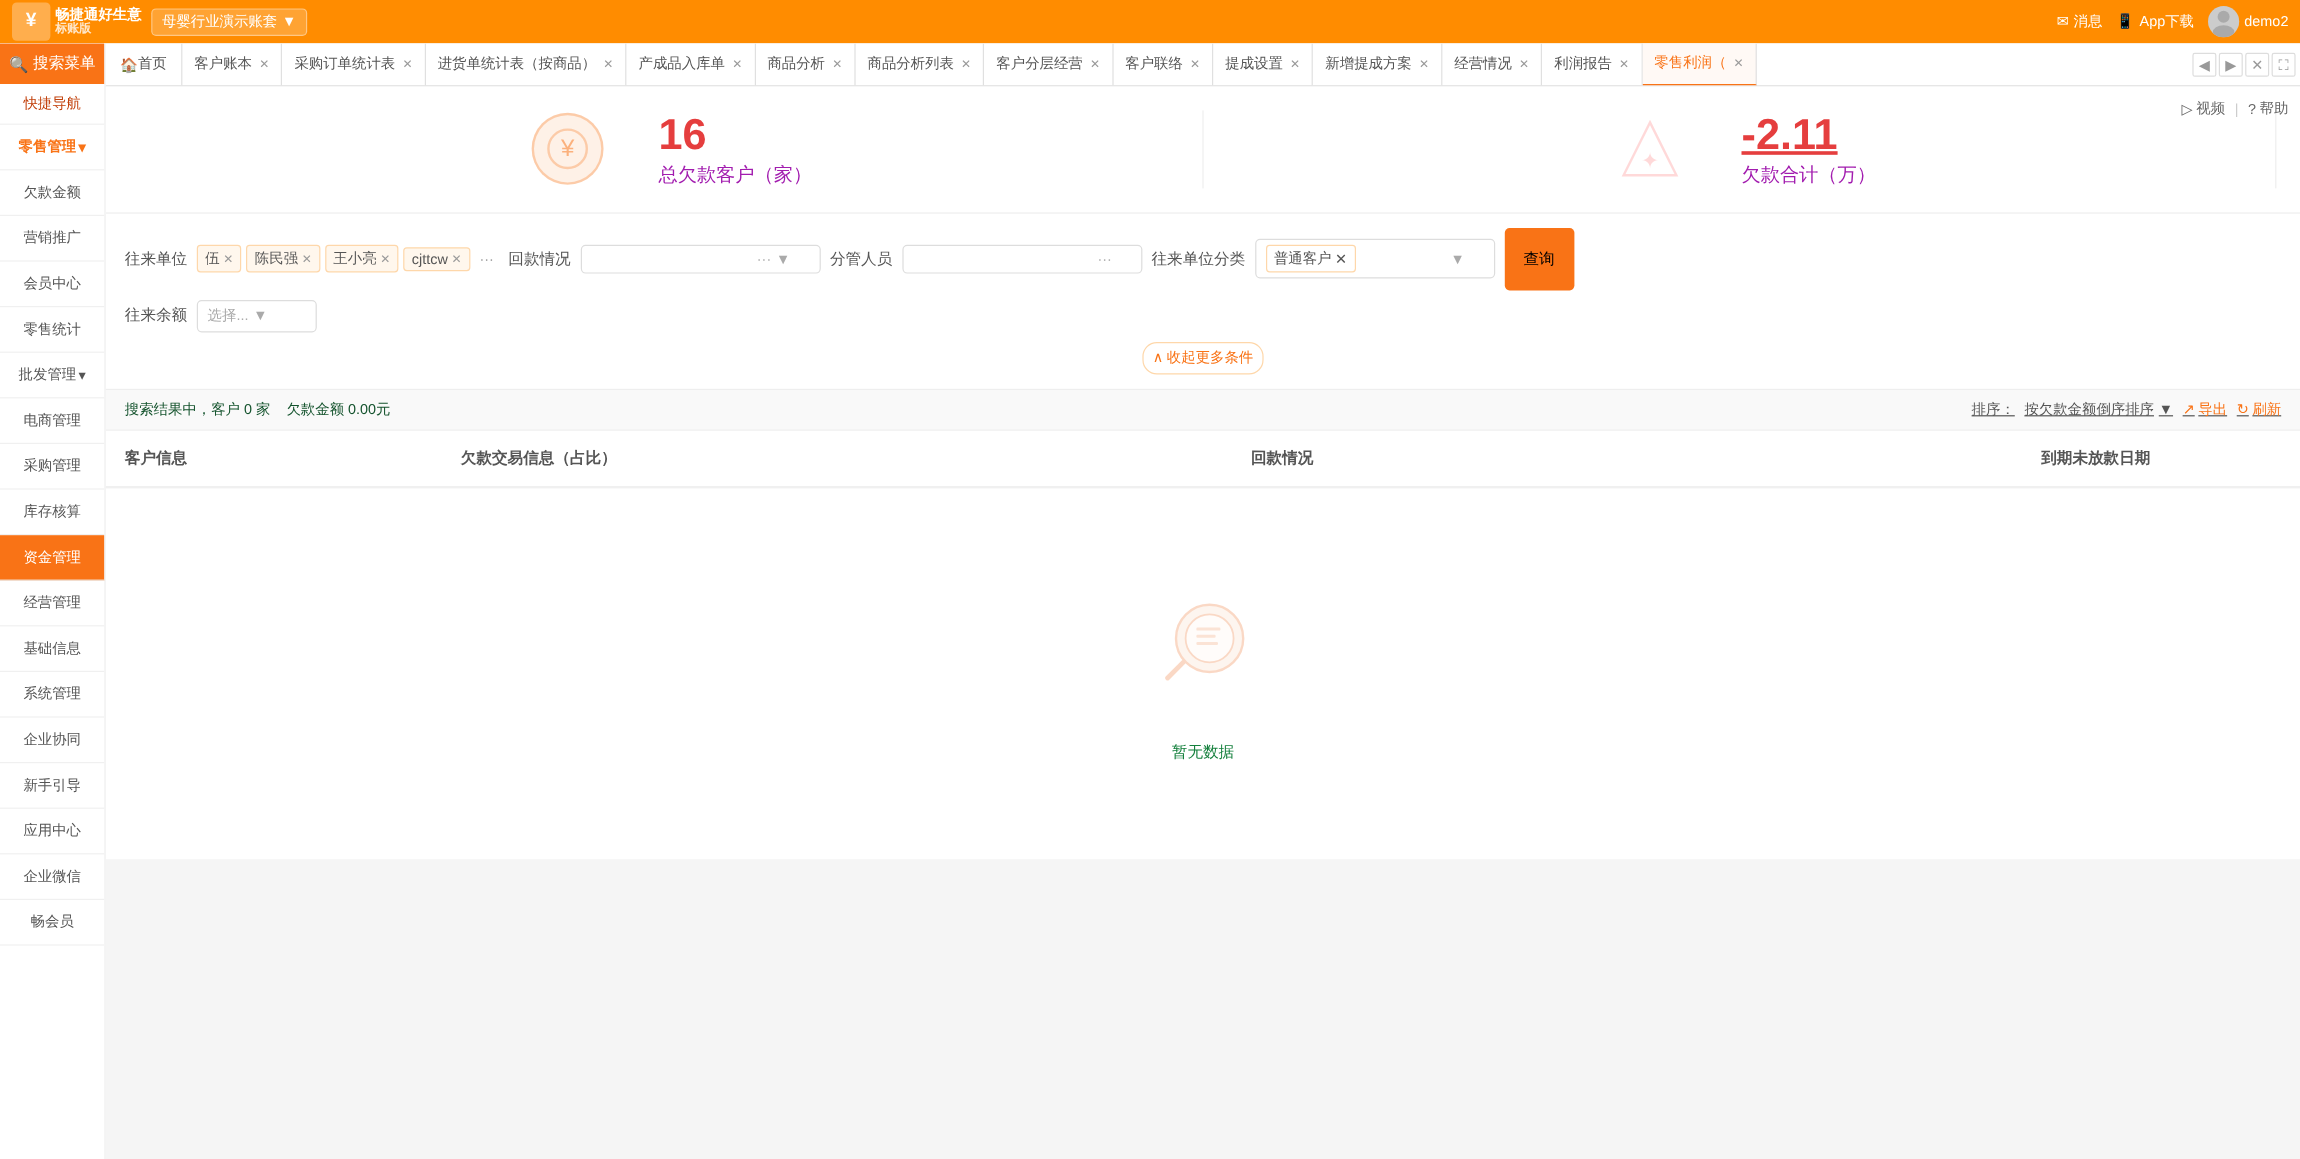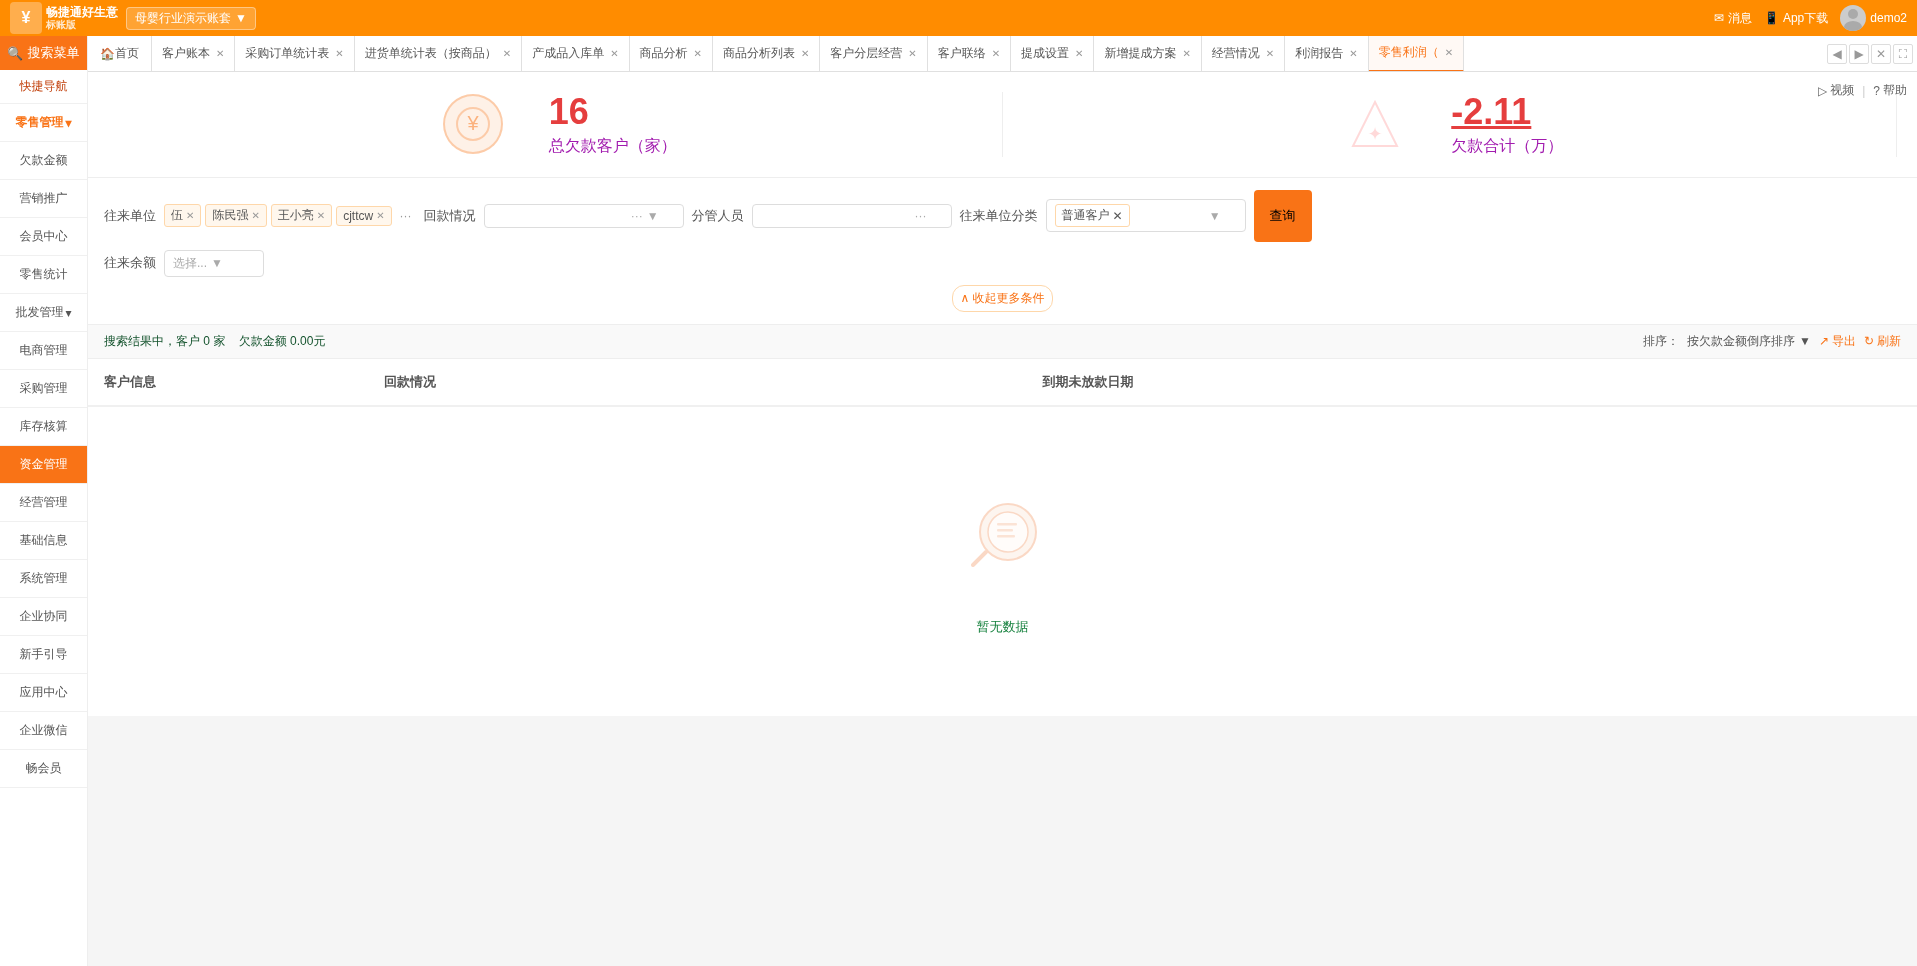--- a/index.html
+++ b/index.html
@@ -69,21 +69,21 @@
     .filter-select-end { border: 1px solid #ddd; border-radius: 4px; padding: 4px 8px; font-size: 12px; color: #aaa; background: #fff; min-width: 100px; cursor: pointer; display: inline-flex; align-items: center; }
     .filter-btn-query { background: #f97316; color: #000000; border: none; border-radius: 4px; padding: 17px 16px; font-size: 13px; cursor: pointer; }
     .filter-divider { color: #ccc; }
     .filter-category-tag { display: inline-flex; align-items: center; background: #fff; border: 1px solid #fed7aa; border-radius: 3px; padding: 2px 6px; font-size: 12px; color: #555; gap: 3px; }
     .collapse-btn { display: flex; align-items: center; gap: 3px; color: #f97316; font-size: 12px; cursor: pointer; padding: 4px 8px; border: 1px solid #fed7aa; border-radius: 12px; margin: 0 auto; width: fit-content; }
 
     
     .results-bar { display: flex; align-items: center; justify-content: space-between; padding: 8px 16px; background: #f9f9f9; border-bottom: 1px solid #eee; font-size: 12px; }
     .results-info { color: #555; }
     .results-info span { color: #14532d; }
-    .results-actions { display: flex; align-items: flex-end; gap: 8px; color: #555; }
+    .results-actions { display: flex; align-items: flex-end; gap: 8px; color: #555; text-decoration: underline; }
     .results-sort { display: flex; align-items: center; gap: 4px; cursor: pointer; }
     .results-action-btn { display: flex; align-items: center; gap: 3px; cursor: pointer; color: #f97316; }
 
     
     .table-container { background: #fff; margin: 0; }
     .table-header { display: grid; grid-template-columns: 280px 1fr 1fr 200px; border-bottom: 2px solid #f0f0f0; padding: 10px 16px; font-size: 13px; font-weight: bold; color: #555; }
     .table-header div { padding: 4px 0; }
     .empty-state { display: flex; flex-direction: column; align-items: center; justify-content: center; padding: 80px 20px; color: #bbb; }
     .empty-icon { font-size: 80px; margin-bottom: 12px; opacity: 0.4; }
     .empty-text { font-size: 13px; color: #15803d; }
@@ -418,20 +418,21 @@
             <div class="results-action-btn">
               <span>↻</span>
               <span>刷新</span>
             </div>
           </div>
         </div>
 
         <div class="table-container">
           <div class="table-header">
             <div>客户信息</div>
+            <div>欠款交易信息（占比）</div>
             <div>回款情况</div>
             <div>到期未放款日期</div>
           </div>
 
           <div class="empty-state">
             <div class="empty-icon">
               <svg width="100" height="100" viewBox="0 0 100 100">
 
                 <circle cx="55" cy="45" r="28" fill="#fce8d8" stroke="#f4a070" stroke-width="2"></circle>
                 <circle cx="55" cy="45" r="20" fill="#fff8f4" stroke="#f4a070" stroke-width="1.5"></circle>

